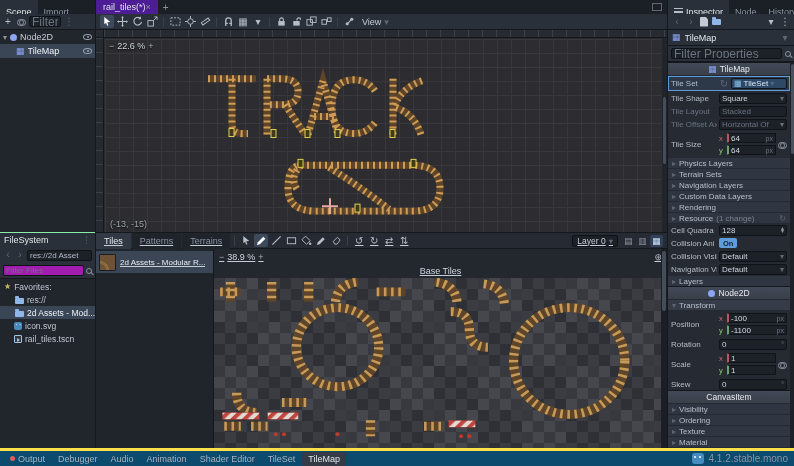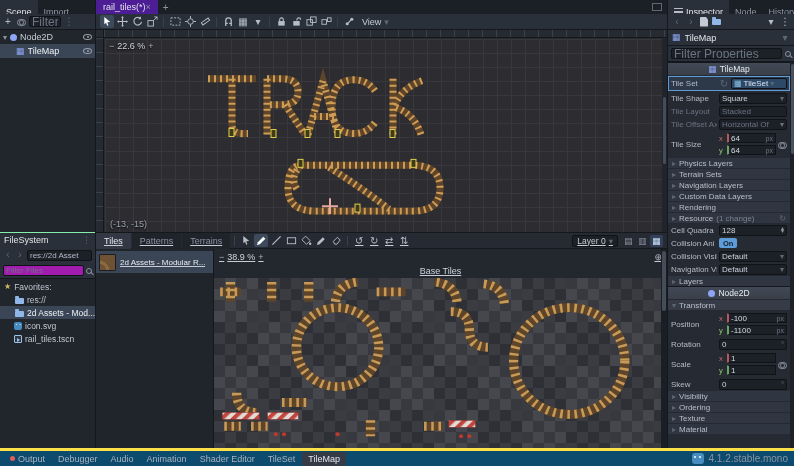--- a/index.html
+++ b/index.html
@@ -709,20 +709,23 @@
         </div>
 
         <div class="prop-row">
           <span class="plabel">Skew</span>
           <div class="select-box">
             <span class="txt">0</span>
             <span class="unit">°</span>
           </div>
         </div>
 
+        <div class="sec-header">
+          <span>CanvasItem</span>
+        </div>
         <div class="group-row">
           <span class="dim">▸</span>
           <span>Visibility</span>
         </div>
         <div class="group-row">
           <span class="dim">▸</span>
           <span>Ordering</span>
         </div>
         <div class="group-row">
           <span class="dim">▸</span>

